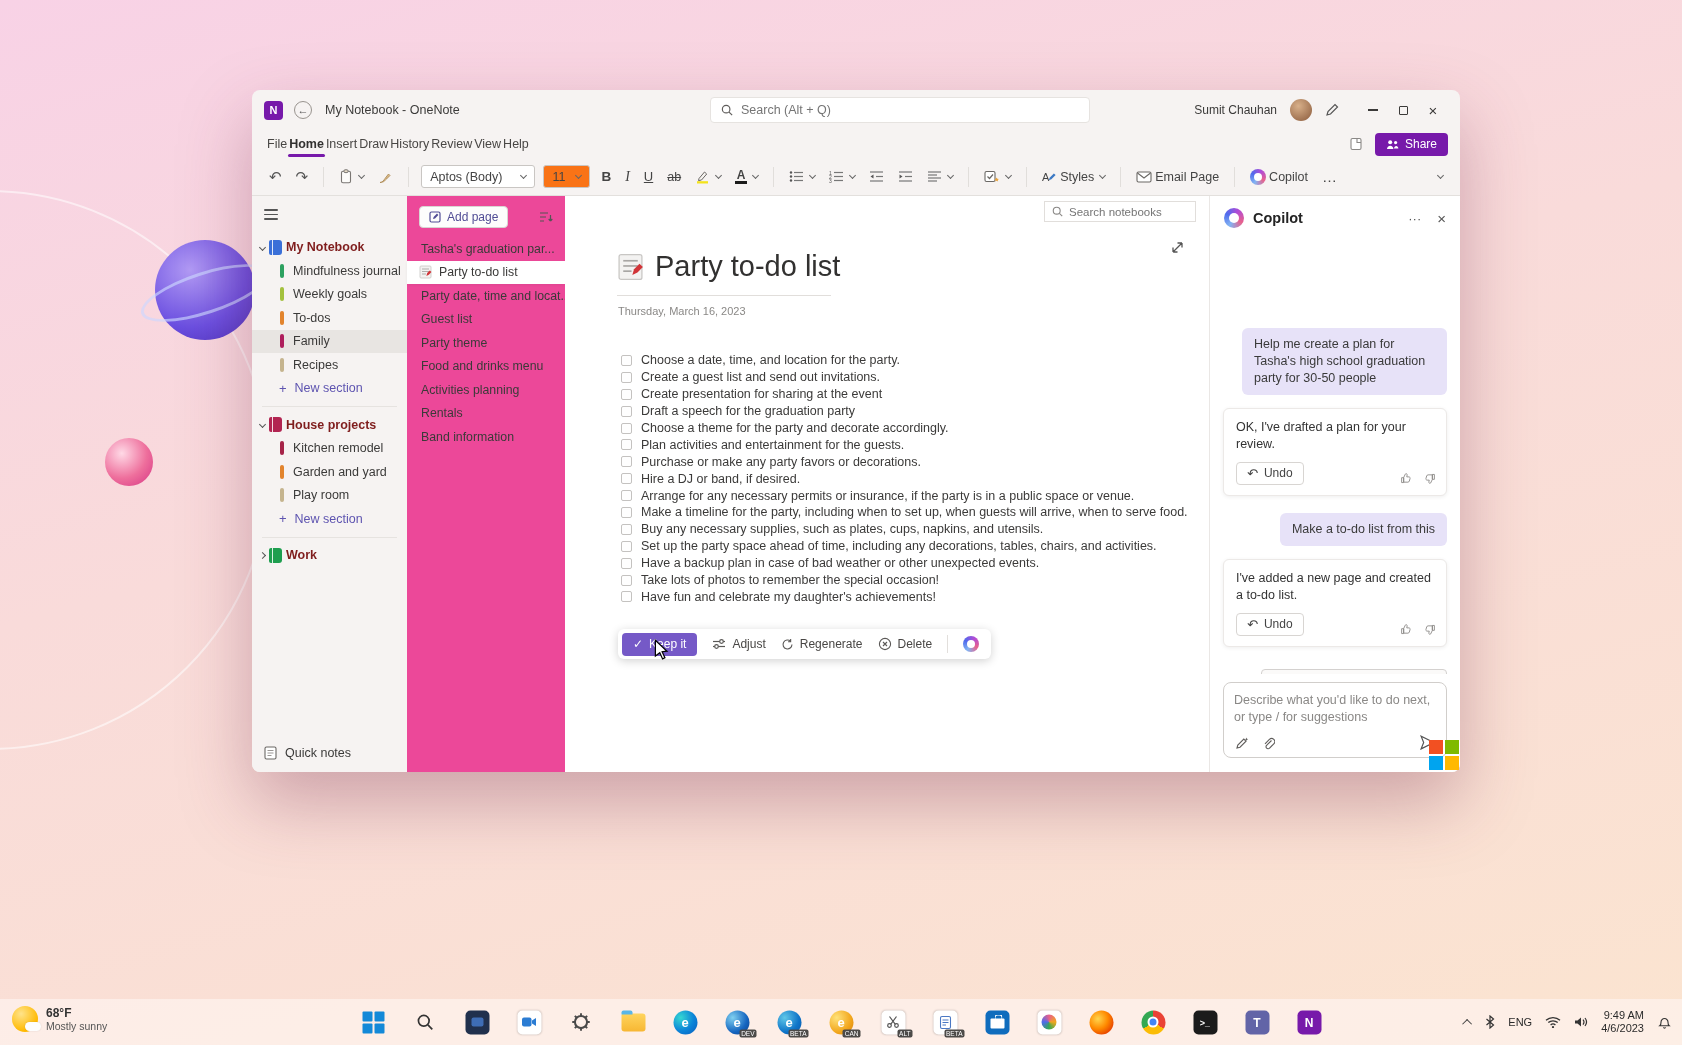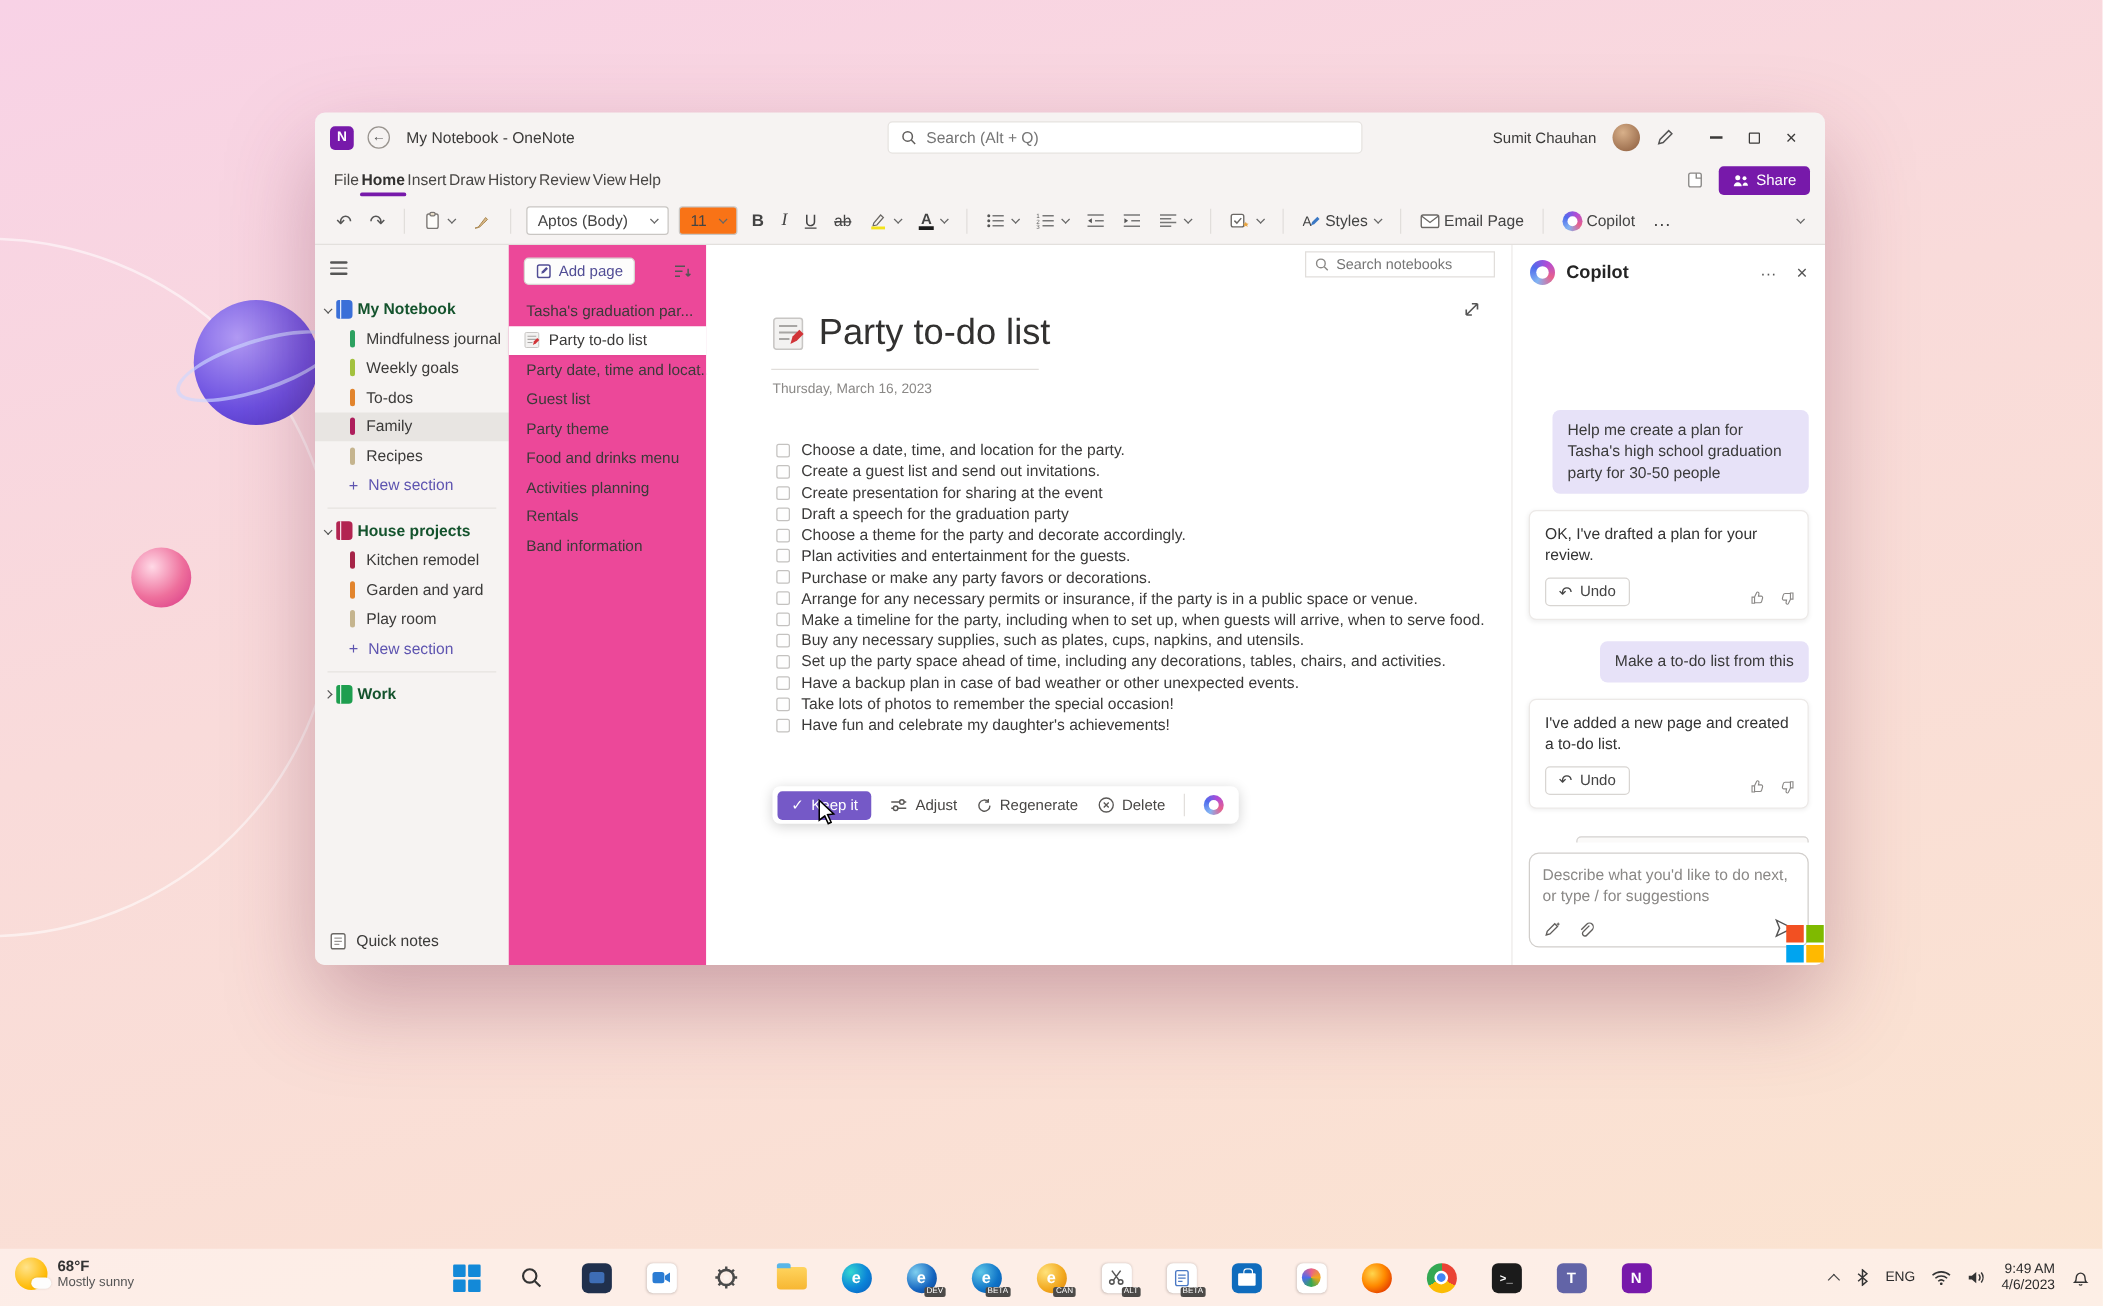--- a/index.html
+++ b/index.html
@@ -48,21 +48,21 @@
   .fmt-u { text-decoration:underline; font-size:13px; }
   .fmt-ab { text-decoration:line-through; font-size:12.5px; }
   .ribbon-more { margin-left:auto; }
 
   .content { position:absolute; top:106px; left:0; right:0; bottom:0; display:flex; overflow:hidden; border-radius:0 0 8px 8px; }
 
   
   .nav { width:155px; background:#f6f3f2; position:relative; padding-top:8px; flex:none; font-size:12.5px; }
   .burger { margin:5px 0 16px 12px; display:flex; flex-direction:column; gap:3px; width:14px; }
   .burger span { height:1.5px; background:#555; border-radius:1px; }
-  .trow { height:23.5px; display:flex; align-items:center; padding-left:8px; gap:4px; color:#14532d; }
+  .trow { height:23.5px; display:flex; align-items:center; padding-left:8px; gap:4px; color:#7f1d1d; }
   .chev { width:5px; height:5px; border-right:1.3px solid #555; border-bottom:1.3px solid #555; flex:none; }
   .chev.down { transform:rotate(45deg); }
   .chev.right { transform:rotate(-45deg); }
   .book { width:13px; height:15px; border-radius:2px 3px 3px 2px; position:relative; flex:none; }
   .book::after { content:''; position:absolute; left:2.5px; top:0; bottom:0; width:1.8px; background:rgba(255,255,255,.85); }
   .nb-label { font-weight:700; }
   .srow { height:23.5px; display:flex; align-items:center; padding-left:28px; gap:9px; color:#3b3a39; }
   .srow.selected { background:#e8e5e2; }
   .sbar { width:4px; height:14px; border-radius:2px; flex:none; }
   .newrow { height:23.5px; display:flex; align-items:center; padding-left:27px; gap:8px; color:#5e54b0; }
@@ -517,20 +517,24 @@
         <div class="todo">
             <span class="cbx"></span>
             <span class="todo-text">Plan activities and entertainment for the guests.</span>
           </div>
         <div class="todo">
             <span class="cbx"></span>
             <span class="todo-text">Purchase or make any party favors or decorations.</span>
           </div>
         <div class="todo">
             <span class="cbx"></span>
+            <span class="todo-text">Hire a DJ or band, if desired.</span>
+          </div>
+        <div class="todo">
+            <span class="cbx"></span>
             <span class="todo-text">Arrange for any necessary permits or insurance, if the party is in a public space or venue.</span>
           </div>
         <div class="todo">
             <span class="cbx"></span>
             <span class="todo-text">Make a timeline for the party, including when to set up, when guests will arrive, when to serve food.</span>
           </div>
         <div class="todo">
             <span class="cbx"></span>
             <span class="todo-text">Buy any necessary supplies, such as plates, cups, napkins, and utensils.</span>
           </div>

